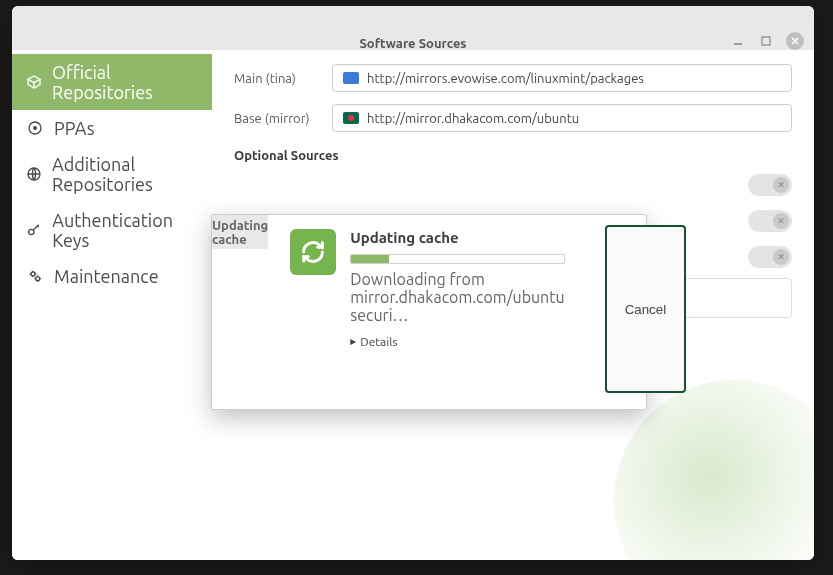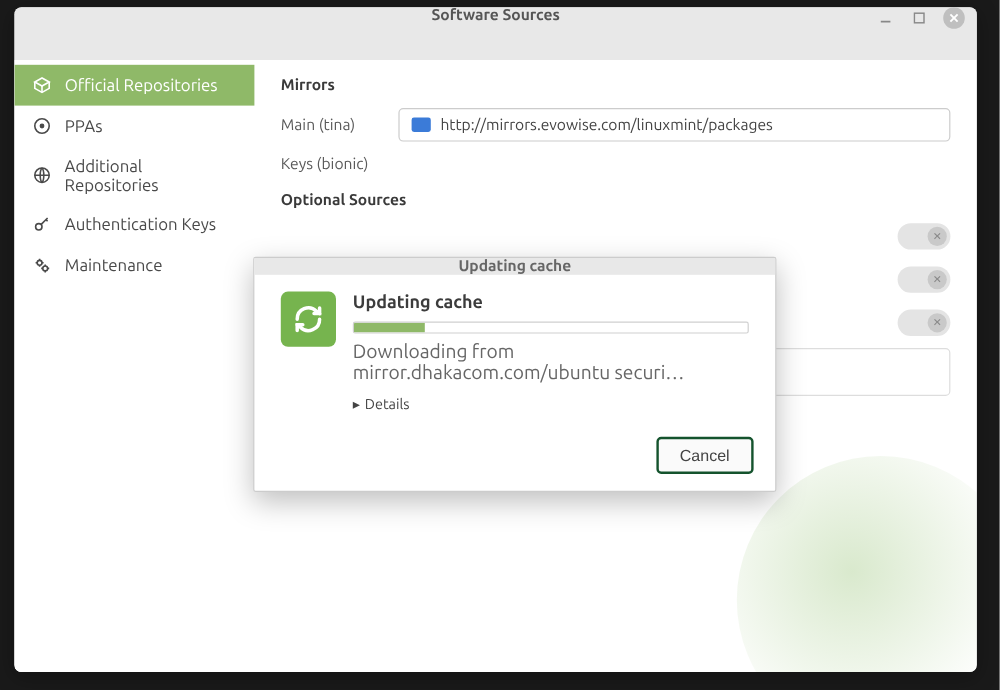--- a/index.html
+++ b/index.html
@@ -18,21 +18,21 @@
       background: #f4f4f4;
       border-radius: 6px;
       box-shadow: 0 4px 18px rgba(0,0,0,.3);
       display: flex;
       flex-direction: column;
       overflow: hidden;
     }
     .titlebar {
       height: 44px;
       display: flex;
-      align-items: flex-start;
+      align-items: flex-end;
       justify-content: center;
       position: relative;
       background: #e8e8e8;
     }
     .title-text { font-weight: 600; color: #555; }
     .win-controls {
       position: absolute;
       right: 10px;
       display: flex;
       gap: 12px;
@@ -53,21 +53,21 @@
     .sidebar {
       width: 200px;
       background:#fff;
       padding-top:4px;
     }
     .sidebar-item {
       display:flex; align-items:center; gap:10px;
       padding:8px 14px;
       color:#4a4a4a;
       cursor:pointer;
-      font-size:14px;
+      font-size:18px;
     }
     .sidebar-item.active { background:#8fb968; color:#fff; }
     .side-icon { width:18px; height:18px; display:flex; align-items:center; justify-content:center; }
     .main {
       flex:1;
       padding:14px 22px;
       position:relative;
     }
     .section-title { font-weight:700; color:#3a3a3a; margin-bottom:12px; }
     .mirror-row {
@@ -116,21 +116,21 @@
     }
     
     .modal {
       position:absolute;
       top:214px; left:211px;
       width:436px; height:196px;
       background:#fff;
       border:1px solid #ccc;
       border-radius:2px;
       box-shadow: 0 8px 24px rgba(0,0,0,.25);
-      display:flex; flex-direction:column;
+      display:flex; flex-direction:row;
     }
     .modal-title{
       height:34px; background:#e8e8e8;
       display:flex;align-items:center;justify-content:center;
       font-weight:600; color:#666;
     }
     .modal-body{
       flex:1;
       padding:14px 22px 10px 22px;
       display:flex; gap:14px;
@@ -247,32 +247,35 @@
               <circle cx="9" cy="9" r="3"></circle>
               <circle cx="16" cy="16" r="3"></circle>
               <path d="M9 4v2M9 12v2M4 9h2M12 9h2M16 11v2M16 19v2M11 16h2M19 16h2"></path>
             </svg>
         </span>
         <span>Maintenance</span>
       </div>
     </div>
 
     <div class="main">
-      <div class="section-title">Mirrors</div>
 
       <div class="mirror-row">
         <span class="mirror-label">Main (tina)</span>
         <div class="mirror-field">
           <span class="flag un"></span>
           <span>http://mirrors.evowise.com/linuxmint/packages</span>
         </div>
       </div>
 
       <div class="mirror-row">
-        <span class="mirror-label">Keys (bionic)</span>
+        <span class="mirror-label">Base (mirror)</span>
+        <div class="mirror-field">
+          <span class="flag bd"></span>
+          <span>http://mirror.dhakacom.com/ubuntu</span>
+        </div>
       </div>
 
       <div class="optional">
         <div class="section-title">Optional Sources</div>
         <div class="toggles">
           <div class="toggle"></div>
           <div class="toggle"></div>
           <div class="toggle"></div>
         </div>
         <div class="extra-field"></div>

